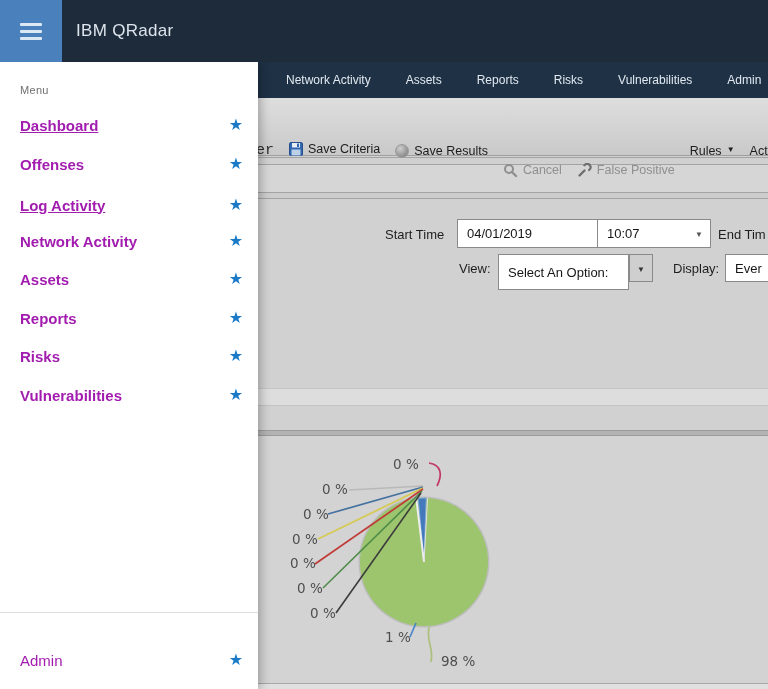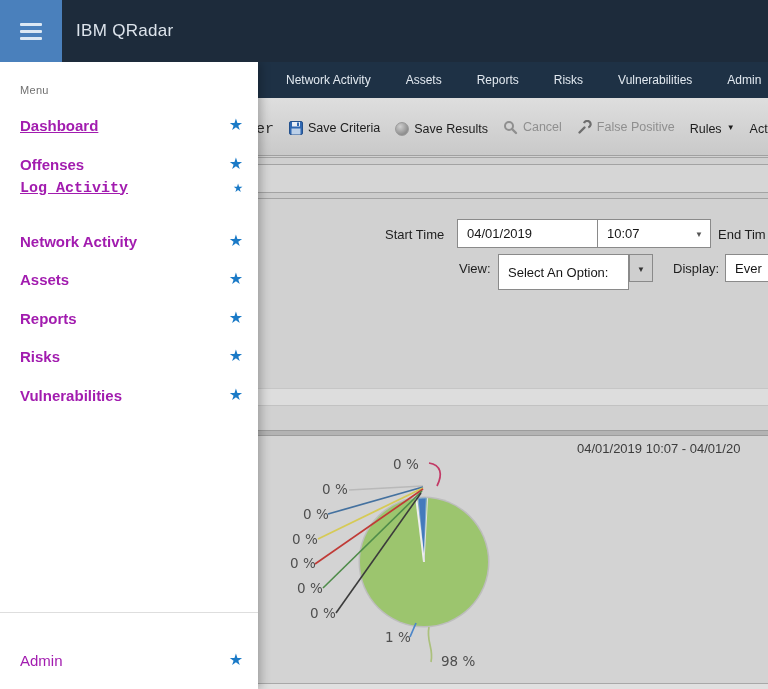--- a/index.html
+++ b/index.html
@@ -19,21 +19,21 @@
   .tabbar { position:absolute; left:0; top:62px; width:768px; height:36px; background:#1e3145; z-index:5;
             display:flex; align-items:center; gap:35px; padding-left:286px; }
   .tab { color:#e2e9f0; font-size:12px; white-space:nowrap; cursor:pointer; }
 
   
   .toolbar { position:absolute; left:0; top:98px; width:768px; height:58px; z-index:4;
              background:linear-gradient(#dedede,#c9c9c9); border-bottom:1px solid #a0a0a0; }
   .toolbar-row { position:absolute; left:256px; top:22px; display:flex; align-items:center; gap:15px; white-space:nowrap; }
   .tbtn { display:flex; align-items:flex-start; gap:5px; font-size:12.5px; color:#1c1c1c; background:none; border:none;
           cursor:pointer; font-family:inherit; white-space:nowrap; }
-  .tbtn.disabled { color:#8f8f8f; }
+  .tbtn.disabled { color:#8f8f8f;margin-top:43px; }
   .partial-label { font-size:15px; color:#2a2a2a;font-family:Liberation Mono, monospace; }
   .arrow-sm { font-size:8px; position:relative; top:1px; }
   .icon-sphere { width:14px; height:14px; border-radius:50%;
                  background:radial-gradient(circle at 35% 30%, #cfcfcf, #8f8f8f 70%); border:1px solid #9a9a9a; }
 
   
   .band-a { position:absolute; left:0; top:157px; width:768px; height:8px; background:#d0d0d0;
             border-top:1px solid #a3a3a3; border-bottom:1px solid #a3a3a3; }
   .band-b { position:absolute; left:0; top:165px; width:768px; height:28px; background:#d6d6d6; border-bottom:1px solid #a3a3a3; }
   .band-c { position:absolute; left:0; top:193px; width:768px; height:6px; background:#cccccc; border-bottom:1px solid #a3a3a3; }
@@ -168,21 +168,20 @@
     </div>
 
     <span class="flabel" style="left:673px; top:62px;">Display:</span>
 
     <div class="combo" style="left:725px; top:55px; width:70px; height:28px;">
       <span>Ever</span>
     </div>
   </div>
 
   <div class="chart-panel">
-    <span class="date-range">04/01/2019 10:07 - 04/01/20</span>
 
     <svg class="pie-svg" width="768" height="247" viewBox="0 0 768 247">
 
       <circle cx="424" cy="126" r="65.5" fill="#bdbdbd"></circle>
 
       <circle cx="424" cy="126" r="64" fill="#9cc56e"></circle>
 
       <path d="M424,126 L418.2,62.4 A64,64 0 0 1 426.2,62 Z" stroke="#7ea8d6" stroke-width="1" fill="#447abc"></path>
 
       <line x1="424" y1="126" x2="416.3" y2="62.8" stroke="#eeeeee" stroke-width="2"></line>
@@ -223,21 +222,21 @@
     <div class="menu-title">Menu</div>
 
     <div class="menu-item" style="top:52px;">
       <span class="mlabel visited">Dashboard</span>
       <span class="star" style="color:#1a7ac7;">★</span>
     </div>
     <div class="menu-item" style="top:91px;">
       <span class="mlabel">Offenses</span>
       <span class="star" style="color:#1a7ac7;">★</span>
     </div>
-    <div class="menu-item" style="top:115px;font-family:Liberation Mono, monospace;">
+    <div class="menu-item" style="top:132px;">
       <span class="mlabel visited">Log Activity</span>
       <span class="star" style="color:#1a7ac7;">★</span>
     </div>
     <div class="menu-item" style="top:168px;">
       <span class="mlabel">Network Activity</span>
       <span class="star" style="color:#1a7ac7;">★</span>
     </div>
     <div class="menu-item" style="top:206px;">
       <span class="mlabel">Assets</span>
       <span class="star" style="color:#1a7ac7;">★</span>

